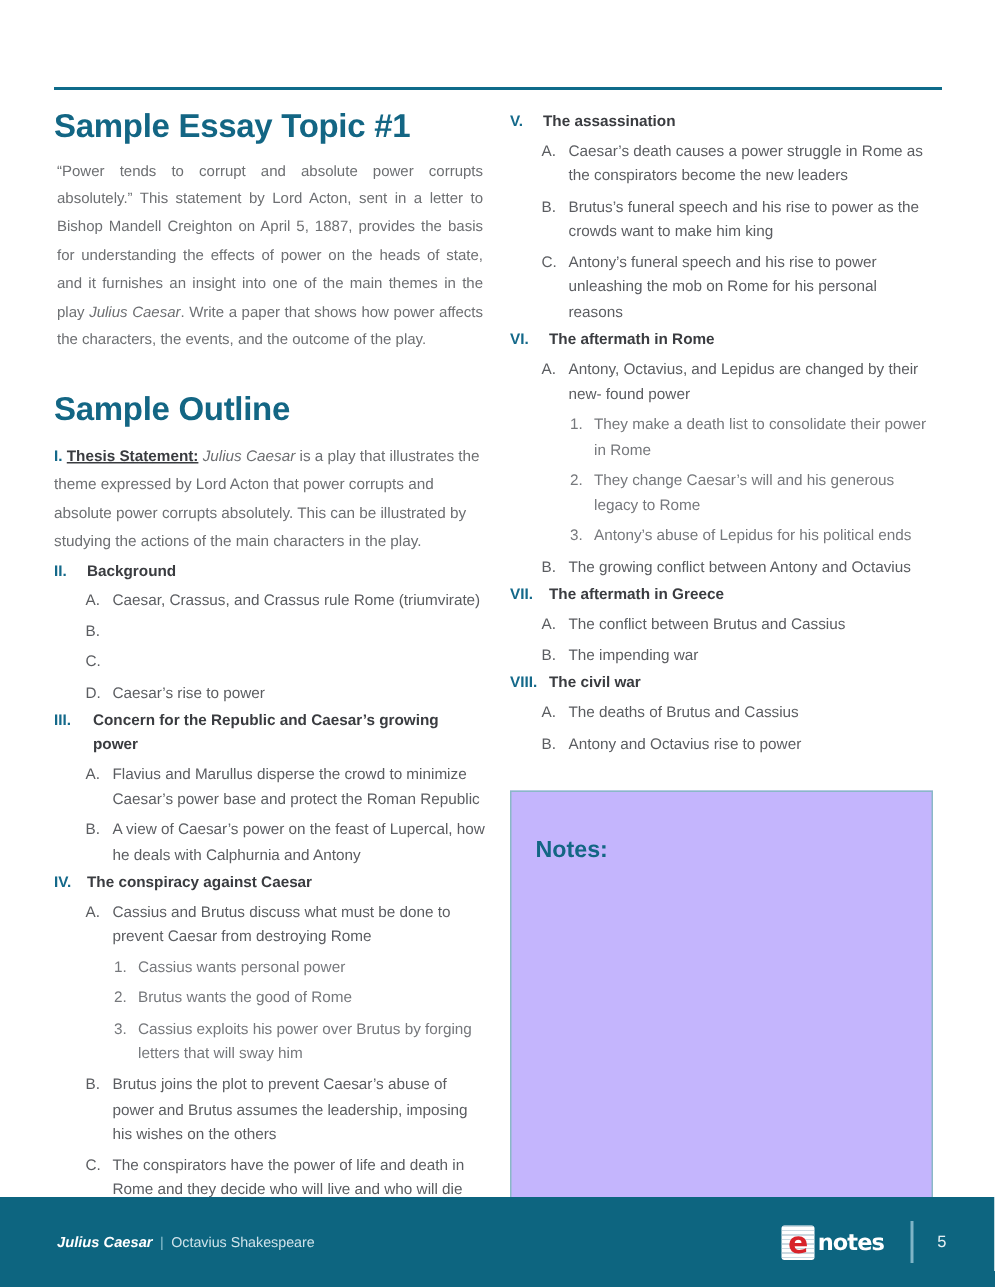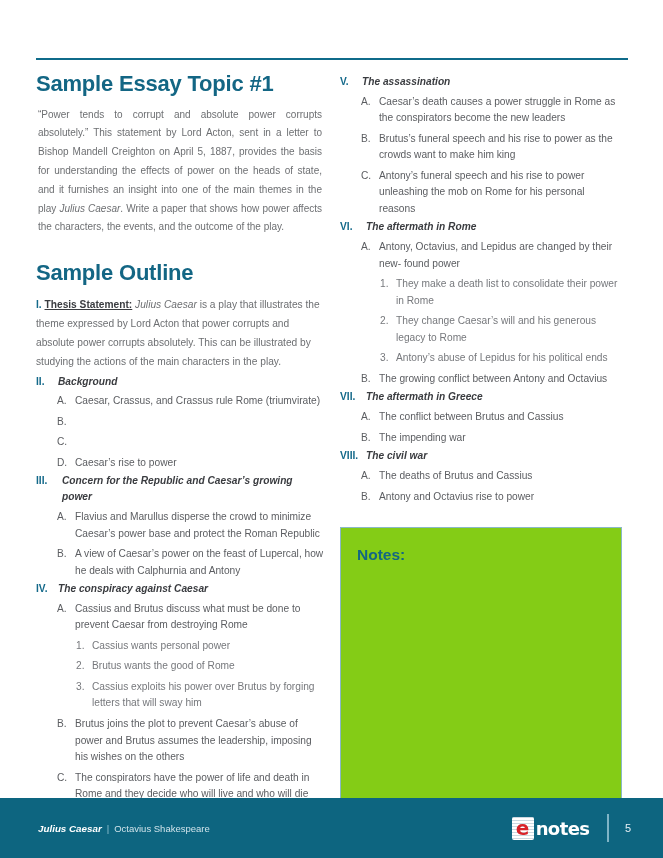--- a/index.html
+++ b/index.html
@@ -87,21 +87,20 @@
     color: #14698a;
     font-weight: bold;
     min-width: 22px;
     flex: 0 0 auto;
     text-align: left;
   }
   .lvl1.wide .num { min-width: 26px; }
   .lvl1 .txt {
     color: #3a3c40;
     font-weight: bold;
-    font-style: italic;
   }
 
   .lvl2 {
     display: flex;
     margin-top: 4px;
     margin-left: 21px;
     font-size: 10.2px;
     line-height: 1.62;
   }
   .lvl2 .num {
@@ -149,22 +148,22 @@
   .thesis-block .ital {
     font-style: italic;
   }
 
   
   .notes-box {
     margin-top: 22px;
     border: 1.5px solid #8ab8c7;
     height: 290px;
     box-sizing: border-box;
-    padding: 18px 16px;
-    background: #84cc16;
+    padding: 30px 16px;
+    background: #c4b5fd;
   }
   .notes-label {
     color: #136684;
     font-size: 15.5px;
     font-weight: bold;
   }
 
   
   .footer {
     position: absolute;
@@ -238,21 +237,21 @@
     position: relative;
     color: #d8232a;
     font-size: 20px;
     font-weight: bold;
     line-height: 1;
     font-family: "DejaVu Sans", sans-serif;
     margin-top: -1px;
   }
   .logo-word {
     color: #ffffff;
-    font-size: 18px;
+    font-size: 15px;
     font-weight: bold;
     letter-spacing: -0.6px;
     font-family: "DejaVu Sans", sans-serif;
   }
   .logo-divider {
     width: 1.5px;
     height: 28px;
     background: #7fb4c6;
     margin: 0 16px 0 18px;
   }

